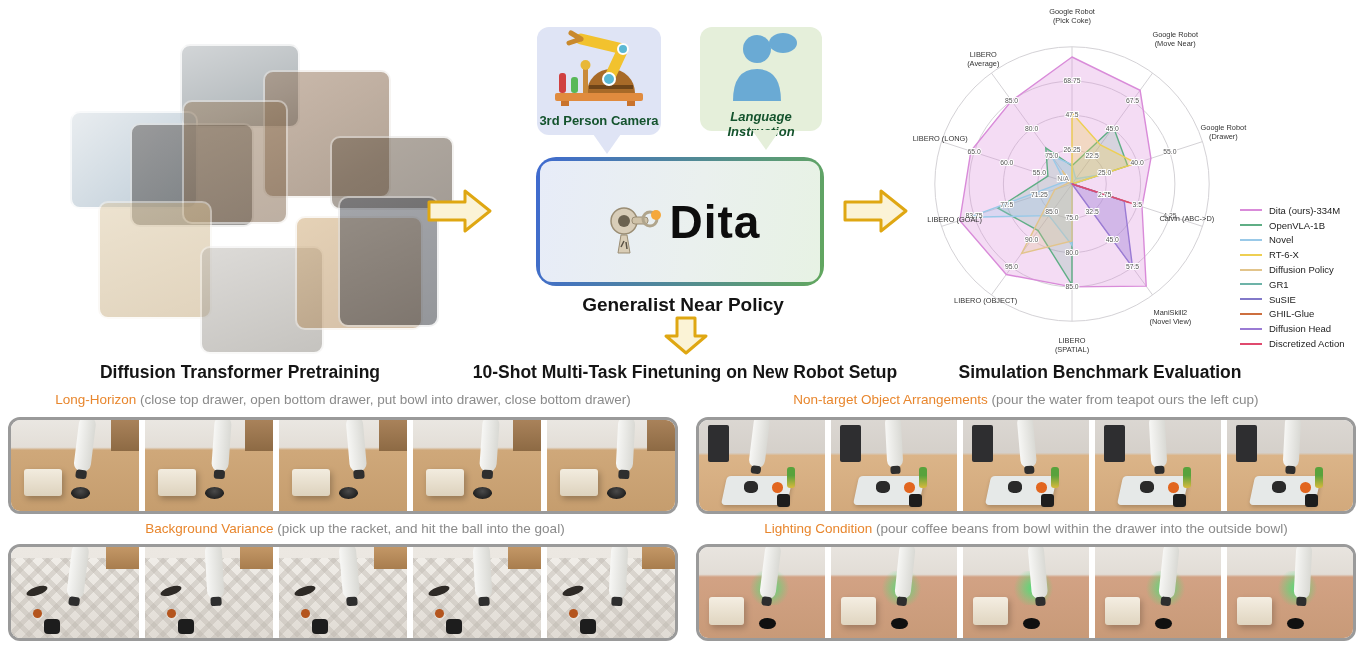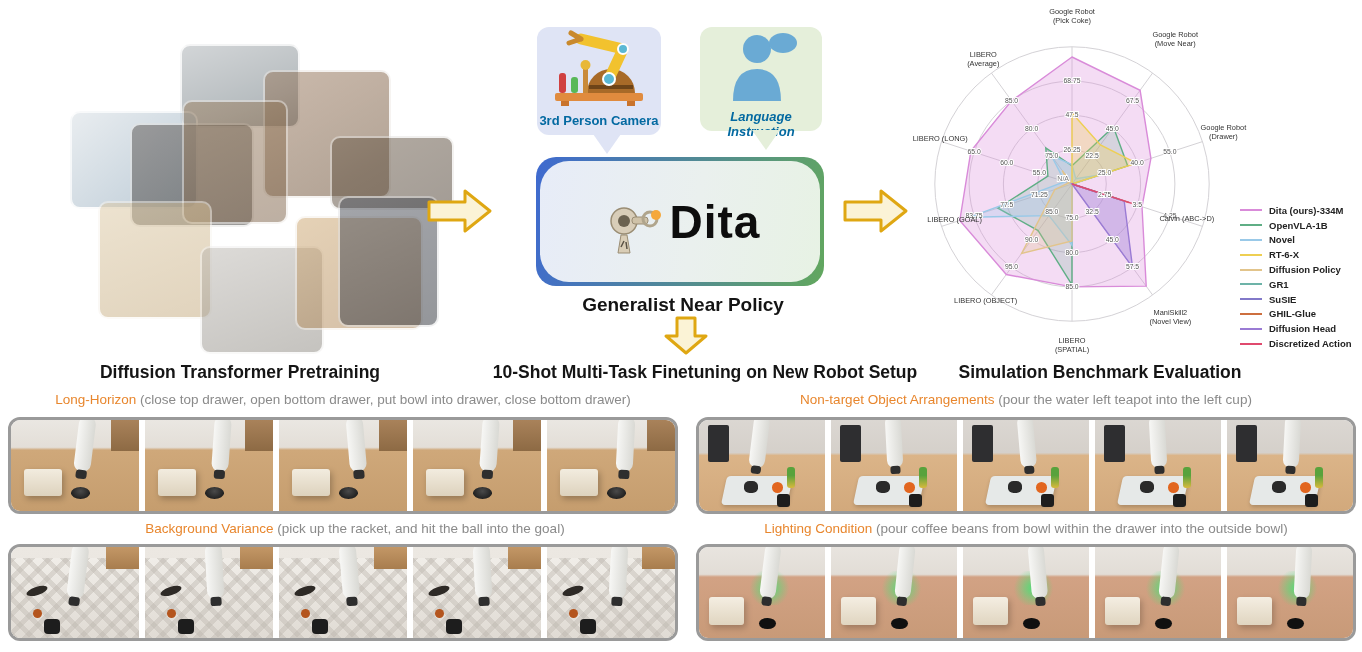--- a/index.html
+++ b/index.html
@@ -19,51 +19,51 @@
   .p8{left:170px;top:228px;width:120px;height:104px;background:linear-gradient(160deg,#bcb8b2,#8c8880);}
   .p9{left:265px;top:198px;width:124px;height:110px;background:linear-gradient(150deg,#cda670,#a87e4e);}
   .p10{left:308px;top:178px;width:97px;height:127px;background:linear-gradient(160deg,#4a4e58,#2c3038);}
   .collage-label{position:absolute;left:82px;top:152px;width:250px;padding:10px 6px;background:rgba(255,255,255,.84);
     border-radius:14px;box-shadow:0 2px 8px rgba(0,0,0,.12);text-align:center;font-weight:bold;font-size:27px;
     line-height:1.12;color:#111;}
 
   
   .sec-caption{top:362px;text-align:center;font-weight:bold;font-size:17.5px;color:#151515;}
   .sec1{left:30px;width:420px;}
-  .sec2{left:480px;width:450px;}
+  .sec2{left:460px;width:450px;}
   .sec3{left:920px;width:360px;}
 
   
   .arrow-svg{overflow:visible;}
 
   
   .bubble{border-radius:12px;text-align:center;}
-  .bubble .blabel{font-weight:bold;font-size:13px;color:#0369a1;margin-top:2px;}
+  .bubble .blabel{font-weight:bold;font-size:13px;color:#14532d;margin-top:2px;}
   .bubble-cam{left:537px;top:27px;width:124px;height:108px;background:#dfe4f5;padding-top:0;}
   .bubble-cam .tail{position:absolute;left:56px;bottom:-19px;width:0;height:0;
     border-left:14px solid transparent;border-right:14px solid transparent;border-top:20px solid #dfe4f5;}
   .bubble-lang{left:700px;top:27px;width:122px;height:104px;background:#e5efda;font-style:italic;}
   .bubble-lang .tail{position:absolute;left:52px;bottom:-19px;width:0;height:0;
     border-left:14px solid transparent;border-right:14px solid transparent;border-top:20px solid #e5efda;}
 
   
   .dita-border{left:536px;top:157px;width:288px;height:129px;border-radius:20px;
     background:linear-gradient(100deg,#3f6ad0,#62a75e);padding:0;}
-  .dita-inner{position:absolute;inset:4px;border-radius:29px;
+  .dita-inner{position:absolute;inset:4px;border-radius:12px;
     background:linear-gradient(100deg,#e7ecf8 0%,#eaf0ee 55%,#e7f2e4 100%);
     display:flex;align-items:center;justify-content:center;gap:8px;}
   .dita-name{font-weight:bold;font-size:46px;color:#0d0d0d;letter-spacing:1px;}
   .grp-label{left:508px;top:294px;width:350px;text-align:center;font-weight:bold;font-size:19px;color:#141414;}
 
   
   .radar{left:905px;top:0;overflow:visible;}
   .legend{left:1240px;top:203px;width:122px;}
   .legend-row{display:flex;align-items:center;height:14.8px;}
   .legend-swatch{width:22px;height:2px;margin-right:7px;flex:0 0 auto;}
-  .legend-label{font-size:9.5px;color:#222;white-space:nowrap;font-weight:bold;}
+  .legend-label{font-size:9.5px;color:#222;white-space:nowrap;}
 
   
   .demo-caption{text-align:center;font-weight:normal;font-size:13.5px;color:#8a8a8a;}
   .cap-title{color:#e8862d;}
   .cap1{left:8px;top:392px;width:670px;}
   .cap2{left:696px;top:392px;width:660px;}
   .cap3{left:20px;top:521px;width:670px;}
   .cap4{left:696px;top:521px;width:660px;}
   .strip{background:#fff;border:3px solid #9a9a9a;border-radius:12px;display:flex;gap:6px;overflow:hidden;}
   .s1{left:8px;top:417px;width:664px;height:91px;}
@@ -293,21 +293,21 @@
       <span class="legend-swatch" style="background: rgb(224, 74, 110);"></span>
       <span class="legend-label">Discretized Action</span>
     </div>
   </div>
 
 <div class="abs sec-caption sec1">Diffusion Transformer Pretraining</div>
 <div class="abs sec-caption sec2">10-Shot Multi-Task Finetuning on New Robot Setup</div>
 <div class="abs sec-caption sec3">Simulation Benchmark Evaluation</div>
 
 <div class="abs demo-caption cap1"><span class="cap-title">Long-Horizon</span> <span>(close top drawer, open bottom drawer, put bowl into drawer, close bottom drawer)</span></div>
-<div class="abs demo-caption cap2"><span class="cap-title">Non-target Object Arrangements</span> <span>(pour the water left teapot into the left cup)</span></div>
+<div class="abs demo-caption cap2"><span class="cap-title">Non-target Object Arrangements</span> <span>(pour the water from teapot ours the left cup)</span></div>
 <div class="abs demo-caption cap3"><span class="cap-title">Background Variance</span> <span>(pick up the racket, and hit the ball into the goal)</span></div>
 <div class="abs demo-caption cap4"><span class="cap-title">Lighting Condition</span> <span>(pour coffee beans from bowl within the drawer into the outside bowl)</span></div>
 
 <div class="abs strip s1">
     <div class="frame scene-drawer">
       <div class="part shelf"></div>
       <div class="part box"></div>
       <div class="part bowl"></div>
       <div class="part arm"></div>
     </div>

